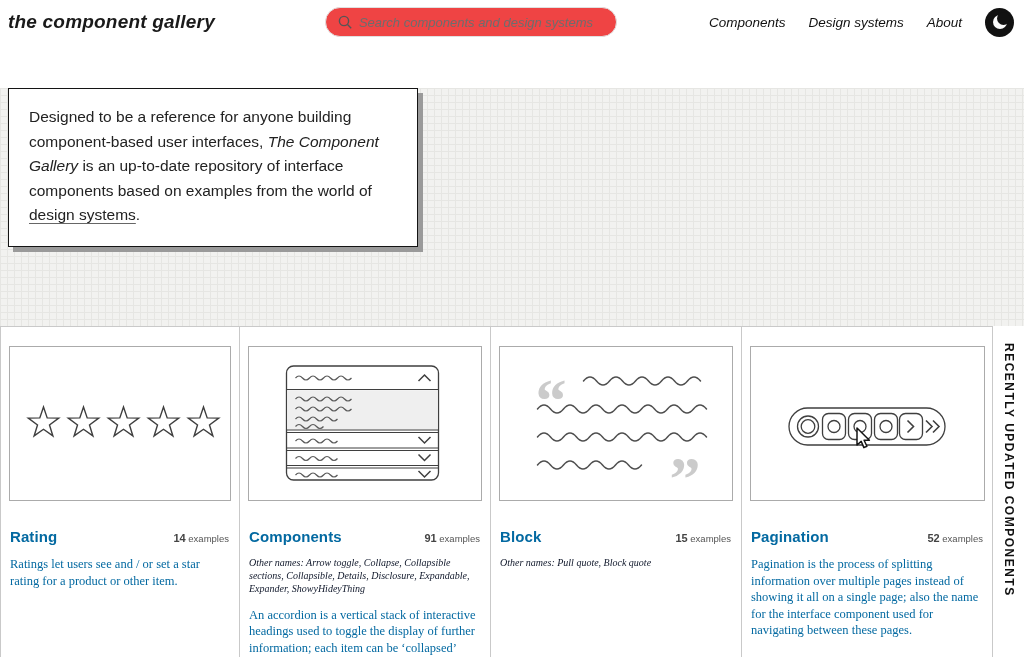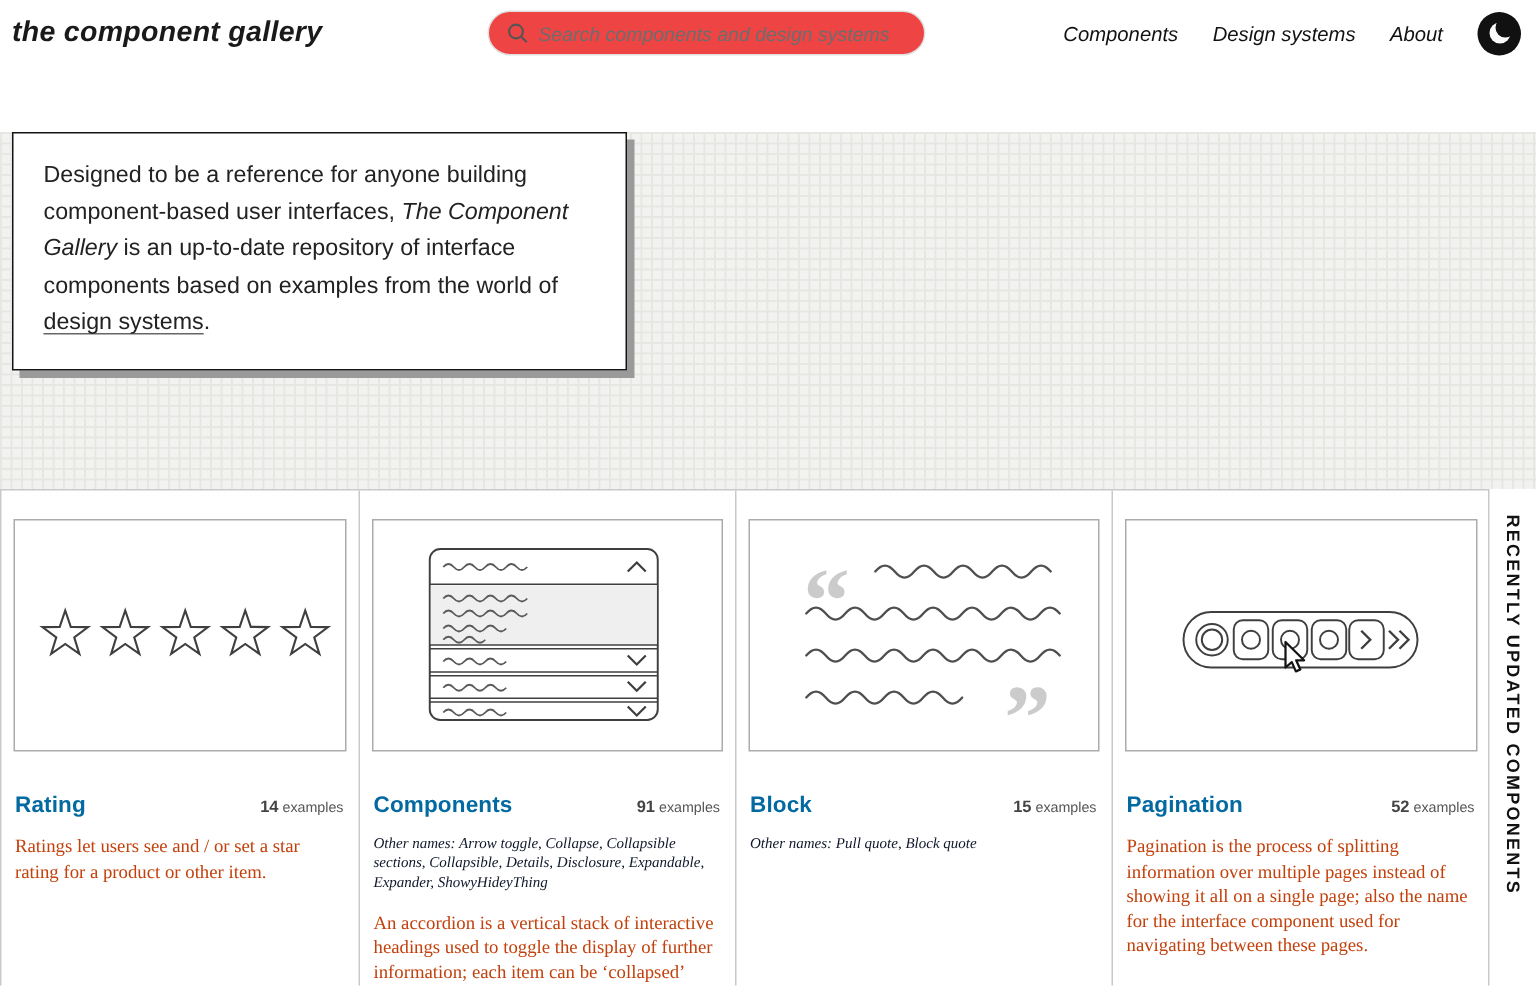--- a/index.html
+++ b/index.html
@@ -34,21 +34,21 @@
     border-top:1px solid #c9c9c9; border-bottom:1px solid #c9c9c9; border-left:1px solid #c9c9c9; }
   .card { border-right:1px solid #c9c9c9; padding:19px 8px 8px; overflow:hidden; cursor:pointer; }
   .card:nth-child(4) { border-right:0; }
   .illus { height:155px; border:1px solid #ababab; background:#fff; }
   .illus svg { display:block; width:100%; height:100%; }
   .title-row { display:flex; align-items:baseline; justify-content:space-between; margin:15px 2px 0 1px; }
   .title-row h2 { font-size:15px; font-weight:600; letter-spacing:.1px; color:#0369a1; }
   .count { color:#555; font-size:9.5px; white-space:nowrap;margin-top:16px; }
   .count b { font-size:11px; font-weight:600; color:#444; }
   .names { font-family:"Liberation Serif", serif; font-style:italic; font-size:10px; line-height:1.32; color:#0f172a; margin:11px 1px 0; }
-  .desc  { font-family:"Liberation Serif", serif; font-size:12.5px; line-height:1.32; color:#c2410c; margin:11px 1px 0; }
+  .desc  { font-family:"Liberation Serif", serif; font-size:12.5px; line-height:1.32; color:#0369a1; margin:11px 1px 0; }
 
   .vstrip { width:32px; border-left:1px solid #c9c9c9; padding-top:17px; display:flex; justify-content:center; }
   .vheading { writing-mode:vertical-rl; font-size:12px; font-weight:700; letter-spacing:1.5px; color:#111; white-space:nowrap; }
 </style>
 </head>
 <body>
 
 <header class="header">
   <div class="logo">the component gallery</div>
 

